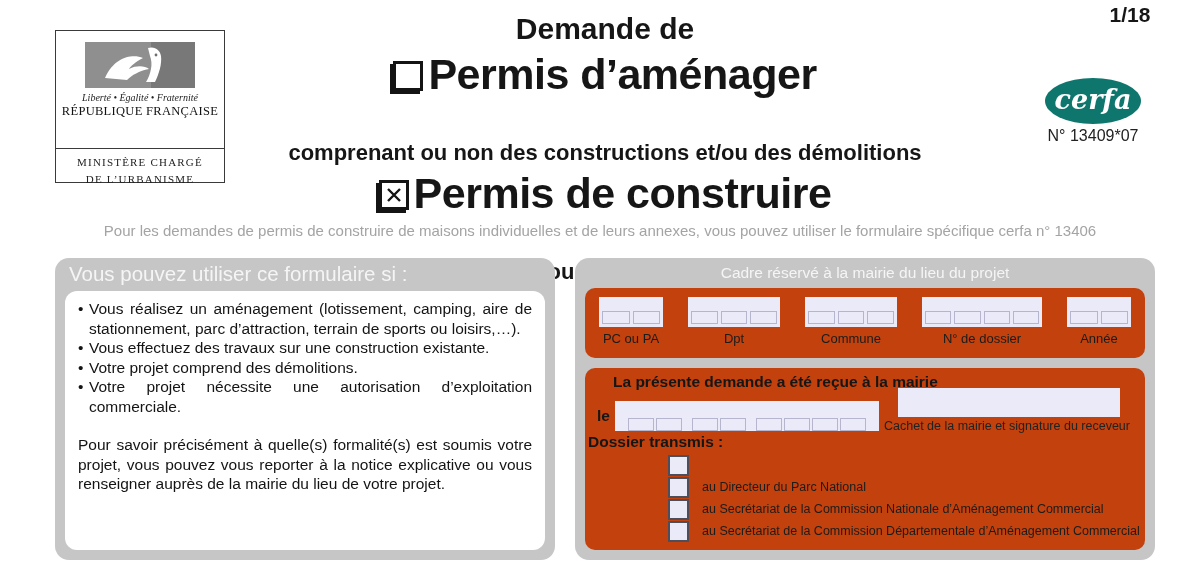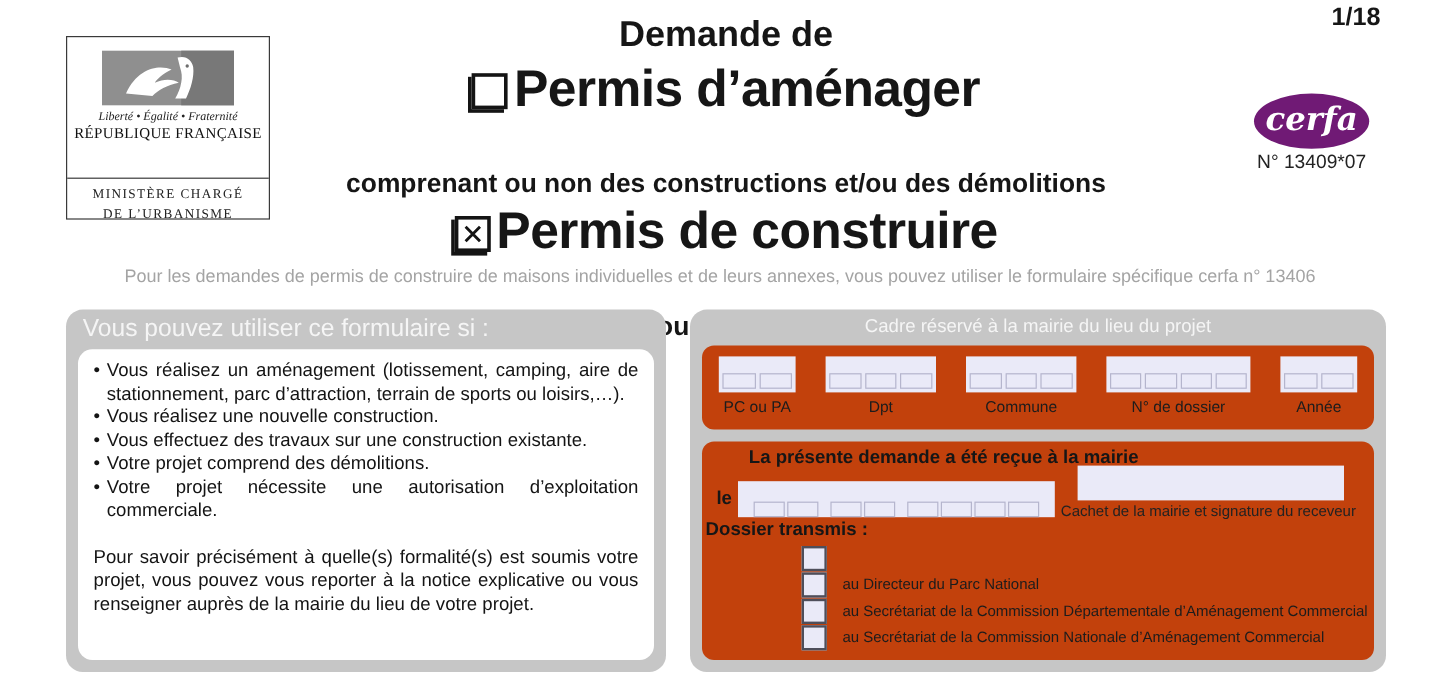--- a/index.html
+++ b/index.html
@@ -9,21 +9,21 @@
   
   #gov-logo{position:absolute;left:55px;top:30px;width:170px;height:153px;border:1px solid #3a3a3a;box-sizing:border-box;font-family:"Liberation Serif",serif;text-align:center;background:#fff;}
   #gov-logo .top{height:107px;border-bottom:1px solid #3a3a3a;box-sizing:border-box;}
   .marianne{width:110px;height:46px;margin:11px auto 4px;display:block;}
   .motto{font-style:italic;font-size:10px;color:#222;}
   .republic{font-size:12.5px;color:#111;letter-spacing:.3px;margin-top:1px;}
   .ministry{font-size:11px;letter-spacing:1.2px;line-height:17px;padding-top:5px;color:#222;}
 
   
   #page-num{position:absolute;left:1075px;top:3px;width:110px;font-size:21px;font-weight:bold;text-align:center;}
-  #cerfa-badge{position:absolute;left:1045px;top:78px;width:96px;height:46px;background:#701a75;border-radius:50%;display:flex;align-items:center;justify-content:center;}
+  #cerfa-badge{position:absolute;left:1045px;top:78px;width:96px;height:46px;background:#0f766e;border-radius:50%;display:flex;align-items:center;justify-content:center;}
   #cerfa-badge .cerfa-word{font-family:"DejaVu Serif",serif;font-style:italic;font-weight:bold;font-size:27px;color:#fff;transform:translateY(-2px);}
   #cerfa-num{position:absolute;left:1018px;top:127px;width:150px;text-align:center;font-size:16px;color:#222;}
 
   
   #title{position:absolute;left:160px;top:12px;width:890px;text-align:center;}
   .t-demande{font-size:30px;font-weight:bold;line-height:34px;}
   .t-row{display:flex;align-items:center;justify-content:center;gap:5px;height:52px;margin-top:2px;}
   .t-big{font-size:43px;font-weight:bold;letter-spacing:-.5px;white-space:nowrap;}
   .t-sub{font-size:22px;font-weight:bold;line-height:25px;margin-top:40px;}
   .cbx{width:24px;height:24px;border:3px solid #141414;background:#fff;box-shadow:-3px 3px 0 0 #141414;display:flex;align-items:center;justify-content:center;margin-top:4px;flex:0 0 auto;}
@@ -46,21 +46,21 @@
   #right-panel .hdr{font-size:15.5px;font-weight:normal;color:#f5f5f5;text-align:center;padding-top:6px;}
   .whitebox{position:absolute;left:10px;right:10px;background:#c2410c;border-radius:10px;box-sizing:border-box;}
   #boxA{top:30px;height:70px;}
   #fields{display:flex;justify-content:space-between;margin:9px 14px 0;}
   .fieldcol{display:flex;flex-direction:column;align-items:center;}
   .fieldbox{height:30px;background:#eaeaf8;display:flex;align-items:flex-end;justify-content:center;padding:0 3px 3px;box-sizing:border-box;gap:3px;width:100%;}
   .cell{height:13px;border:1px solid #b5b5cd;box-sizing:border-box;flex:1;}
   .fieldlabel{font-size:13px;color:#1c1c1c;margin-top:4px;text-align:center;white-space:nowrap;}
 
   #boxB{top:110px;bottom:10px;}
-  #received-title{position:absolute;left:39px;top:5px;font-size:15.5px;font-weight:bold;}
+  #received-title{position:absolute;left:28px;top:5px;font-size:15.5px;font-weight:bold;}
   #stamp-box{position:absolute;left:313px;top:20px;width:222px;height:29px;background:#eaeaf8;}
   #date-prefix{position:absolute;left:12px;top:39px;font-size:15.5px;font-weight:bold;}
   #date-box{position:absolute;left:30px;top:33px;width:264px;height:30px;background:#eaeaf8;display:flex;align-items:flex-end;justify-content:center;gap:10px;padding-bottom:0;box-sizing:border-box;}
   .dgroup{display:flex;gap:2px;margin-bottom:0;}
   .dcell{width:26px;height:13px;border:1px solid #b5b5cd;box-sizing:border-box;}
   #stamp-label{position:absolute;left:299px;top:51px;font-size:12.5px;color:#222;white-space:nowrap;}
   #transmit-title{position:absolute;left:3px;top:65px;font-size:15.5px;font-weight:bold;}
   #transmit-list{position:absolute;left:83px;top:86px;}
   .trow{display:flex;align-items:center;gap:13px;height:22px;}
   .tcb{width:17px;height:17px;border:2px solid #4e4e5a;background:#eaeaf8;flex:0 0 auto;}
@@ -116,21 +116,20 @@
     <div class="t-sub">comprenant ou non des démolitions</div>
   </div>
 
   <div id="note">Pour les demandes de permis de construire de maisons individuelles et de leurs annexes, vous pouvez utiliser le formulaire spécifique cerfa n° 13406</div>
 
   <div class="panel" id="left-panel">
     <div class="hdr">Vous pouvez utiliser ce formulaire si :</div>
     <div class="inner">
       <ul class="blist">
           <li>Vous réalisez un aménagement (lotissement, camping, aire de stationnement, parc d’attraction, terrain de sports ou loisirs,…).</li>
-          <li>Vous réalisez une nouvelle construction.</li>
           <li>Vous effectuez des travaux sur une construction existante.</li>
           <li>Votre projet comprend des démolitions.</li>
           <li>Votre projet nécessite une autorisation d’exploitation commerciale.</li>
         </ul>
       <div class="foot">Pour savoir précisément à quelle(s) formalité(s) est soumis votre projet, vous pouvez vous reporter à la notice explicative ou vous renseigner auprès de la mairie du lieu de votre projet.</div>
     </div>
   </div>
 
   <div class="panel" id="right-panel">
     <div class="hdr">Cadre réservé à la mairie du lieu du projet</div>
@@ -204,23 +203,23 @@
       <div id="transmit-list">
           <div class="trow">
             <div class="tcb"></div>
           </div>
           <div class="trow">
             <div class="tcb"></div>
             <div class="tlabel">au Directeur du Parc National</div>
           </div>
           <div class="trow">
             <div class="tcb"></div>
+            <div class="tlabel">au Secrétariat de la Commission Nationale d’Aménagement Commercial</div>
+          </div>
+          <div class="trow">
+            <div class="tcb"></div>
             <div class="tlabel">au Secrétariat de la Commission Départementale d’Aménagement Commercial</div>
           </div>
-          <div class="trow">
-            <div class="tcb"></div>
-            <div class="tlabel">au Secrétariat de la Commission Nationale d’Aménagement Commercial</div>
-          </div>
         </div>
     </div>
   </div>
 
 </div>
 
 </body></html>

